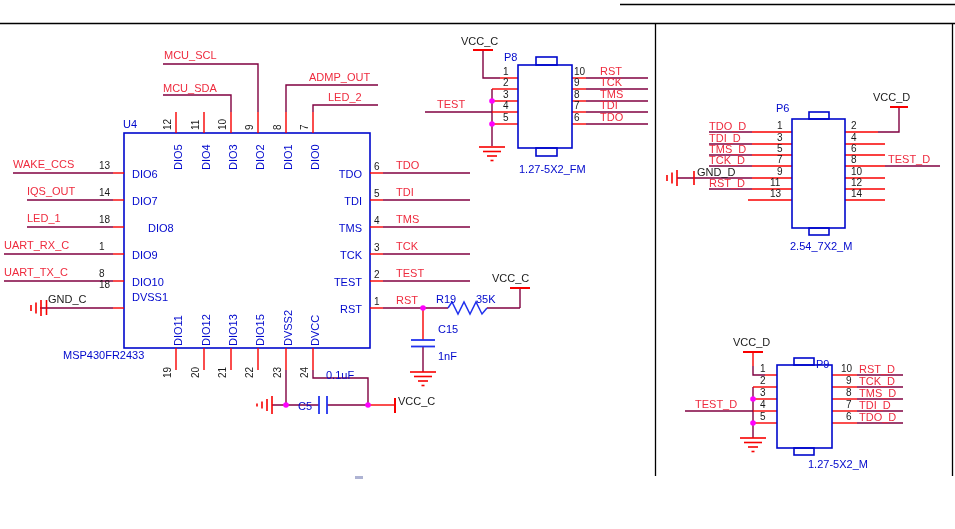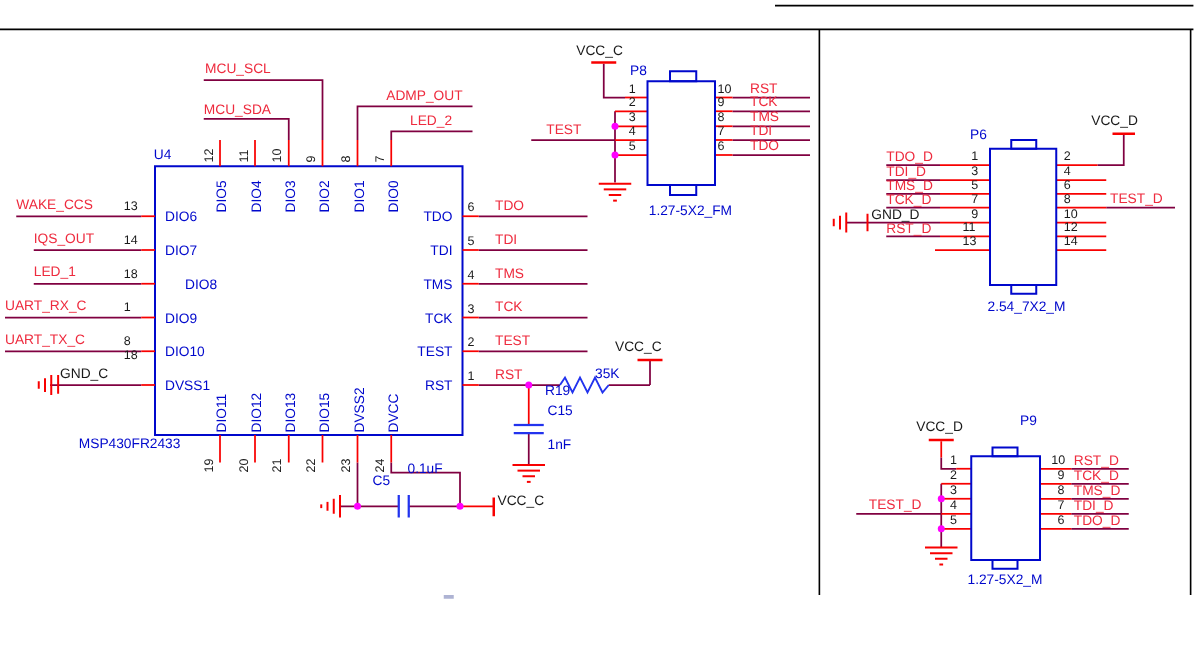--- a/index.html
+++ b/index.html
@@ -256,21 +256,21 @@
 <span class="t num" style="left:99px;top:215px">18</span>
 <span class="t num" style="left:99px;top:242px">1</span>
 <span class="t num" style="left:99px;top:269px">8</span>
 <span class="t num" style="left:99px;top:280px">18</span>
 
 <span class="t blu" style="left:132px;top:169px">DIO6</span>
 <span class="t blu" style="left:132px;top:196px">DIO7</span>
 <span class="t blu" style="left:148px;top:223px">DIO8</span>
 <span class="t blu" style="left:132px;top:250px">DIO9</span>
 <span class="t blu" style="left:132px;top:277px">DIO10</span>
-<span class="t blu" style="left:132px;top:304px">DVSS1</span>
+<span class="t blu" style="left:132px;top:292px">DVSS1</span>
 
 <span class="t blu ra" style="left:314px;top:169px;width:48px">TDO</span>
 <span class="t blu ra" style="left:314px;top:196px;width:48px">TDI</span>
 <span class="t blu ra" style="left:314px;top:223px;width:48px">TMS</span>
 <span class="t blu ra" style="left:314px;top:250px;width:48px">TCK</span>
 <span class="t blu ra" style="left:314px;top:277px;width:48px">TEST</span>
 <span class="t blu ra" style="left:314px;top:304px;width:48px">RST</span>
 
 <span class="t num" style="left:374px;top:162px">6</span>
 <span class="t num" style="left:374px;top:189px">5</span>
@@ -312,26 +312,26 @@
 <span class="t num vt" style="left:273px;top:378px">23</span>
 <span class="t num vt" style="left:300px;top:378px">24</span>
 
 <span class="t blu vt" style="left:173px;top:346px">DIO11</span>
 <span class="t blu vt" style="left:201px;top:346px">DIO12</span>
 <span class="t blu vt" style="left:228px;top:346px">DIO13</span>
 <span class="t blu vt" style="left:255px;top:346px">DIO15</span>
 <span class="t blu vt" style="left:283px;top:346px">DVSS2</span>
 <span class="t blu vt" style="left:310px;top:346px">DVCC</span>
 
-<span class="t blu" style="left:436px;top:308px">R19</span>
+<span class="t blu" style="left:436px;top:294px">R19</span>
 <span class="t blu" style="left:476px;top:294px">35K</span>
 <span class="t blk" style="left:492px;top:273px">VCC_C</span>
 <span class="t blu" style="left:438px;top:324px">C15</span>
 <span class="t blu" style="left:438px;top:351px">1nF</span>
-<span class="t blu" style="left:298px;top:380px">C5</span>
+<span class="t blu" style="left:298px;top:401px">C5</span>
 <span class="t blu" style="left:326px;top:370px">0.1uF</span>
 <span class="t blk" style="left:398px;top:396px">VCC_C</span>
 
 <span class="t blu" style="left:504px;top:52px">P8</span>
 <span class="t blk" style="left:461px;top:36px">VCC_C</span>
 <span class="t net" style="left:437px;top:99px">TEST</span>
 <span class="t num" style="left:503px;top:67px">1</span>
 <span class="t num" style="left:503px;top:78px">2</span>
 <span class="t num" style="left:503px;top:90px">3</span>
 <span class="t num" style="left:503px;top:101px">4</span>
@@ -366,33 +366,33 @@
 <span class="t num" style="left:770px;top:189px">13</span>
 <span class="t num" style="left:851px;top:121px">2</span>
 <span class="t num" style="left:851px;top:133px">4</span>
 <span class="t num" style="left:851px;top:144px">6</span>
 <span class="t num" style="left:851px;top:155px">8</span>
 <span class="t num" style="left:851px;top:167px">10</span>
 <span class="t num" style="left:851px;top:178px">12</span>
 <span class="t num" style="left:851px;top:189px">14</span>
 <span class="t blu" style="left:790px;top:241px">2.54_7X2_M</span>
 
-<span class="t blu" style="left:816px;top:332px">P9</span>
+<span class="t blu" style="left:816px;top:359px">P9</span>
 <span class="t blk" style="left:733px;top:337px">VCC_D</span>
 <span class="t net" style="left:695px;top:399px">TEST_D</span>
 <span class="t num" style="left:760px;top:364px">1</span>
 <span class="t num" style="left:760px;top:376px">2</span>
 <span class="t num" style="left:760px;top:388px">3</span>
 <span class="t num" style="left:760px;top:400px">4</span>
 <span class="t num" style="left:760px;top:412px">5</span>
 <span class="t num" style="left:841px;top:364px">10</span>
 <span class="t num" style="left:846px;top:376px">9</span>
 <span class="t num" style="left:846px;top:388px">8</span>
 <span class="t num" style="left:846px;top:400px">7</span>
 <span class="t num" style="left:846px;top:412px">6</span>
 <span class="t net" style="left:859px;top:364px">RST_D</span>
 <span class="t net" style="left:859px;top:376px">TCK_D</span>
 <span class="t net" style="left:859px;top:388px">TMS_D</span>
 <span class="t net" style="left:859px;top:400px">TDI_D</span>
 <span class="t net" style="left:859px;top:412px">TDO_D</span>
-<span class="t blu" style="left:774px;top:459px">1.27-5X2_M</span>
+<span class="t blu" style="left:808px;top:459px">1.27-5X2_M</span>
 
 </div>
 
 </body></html>

